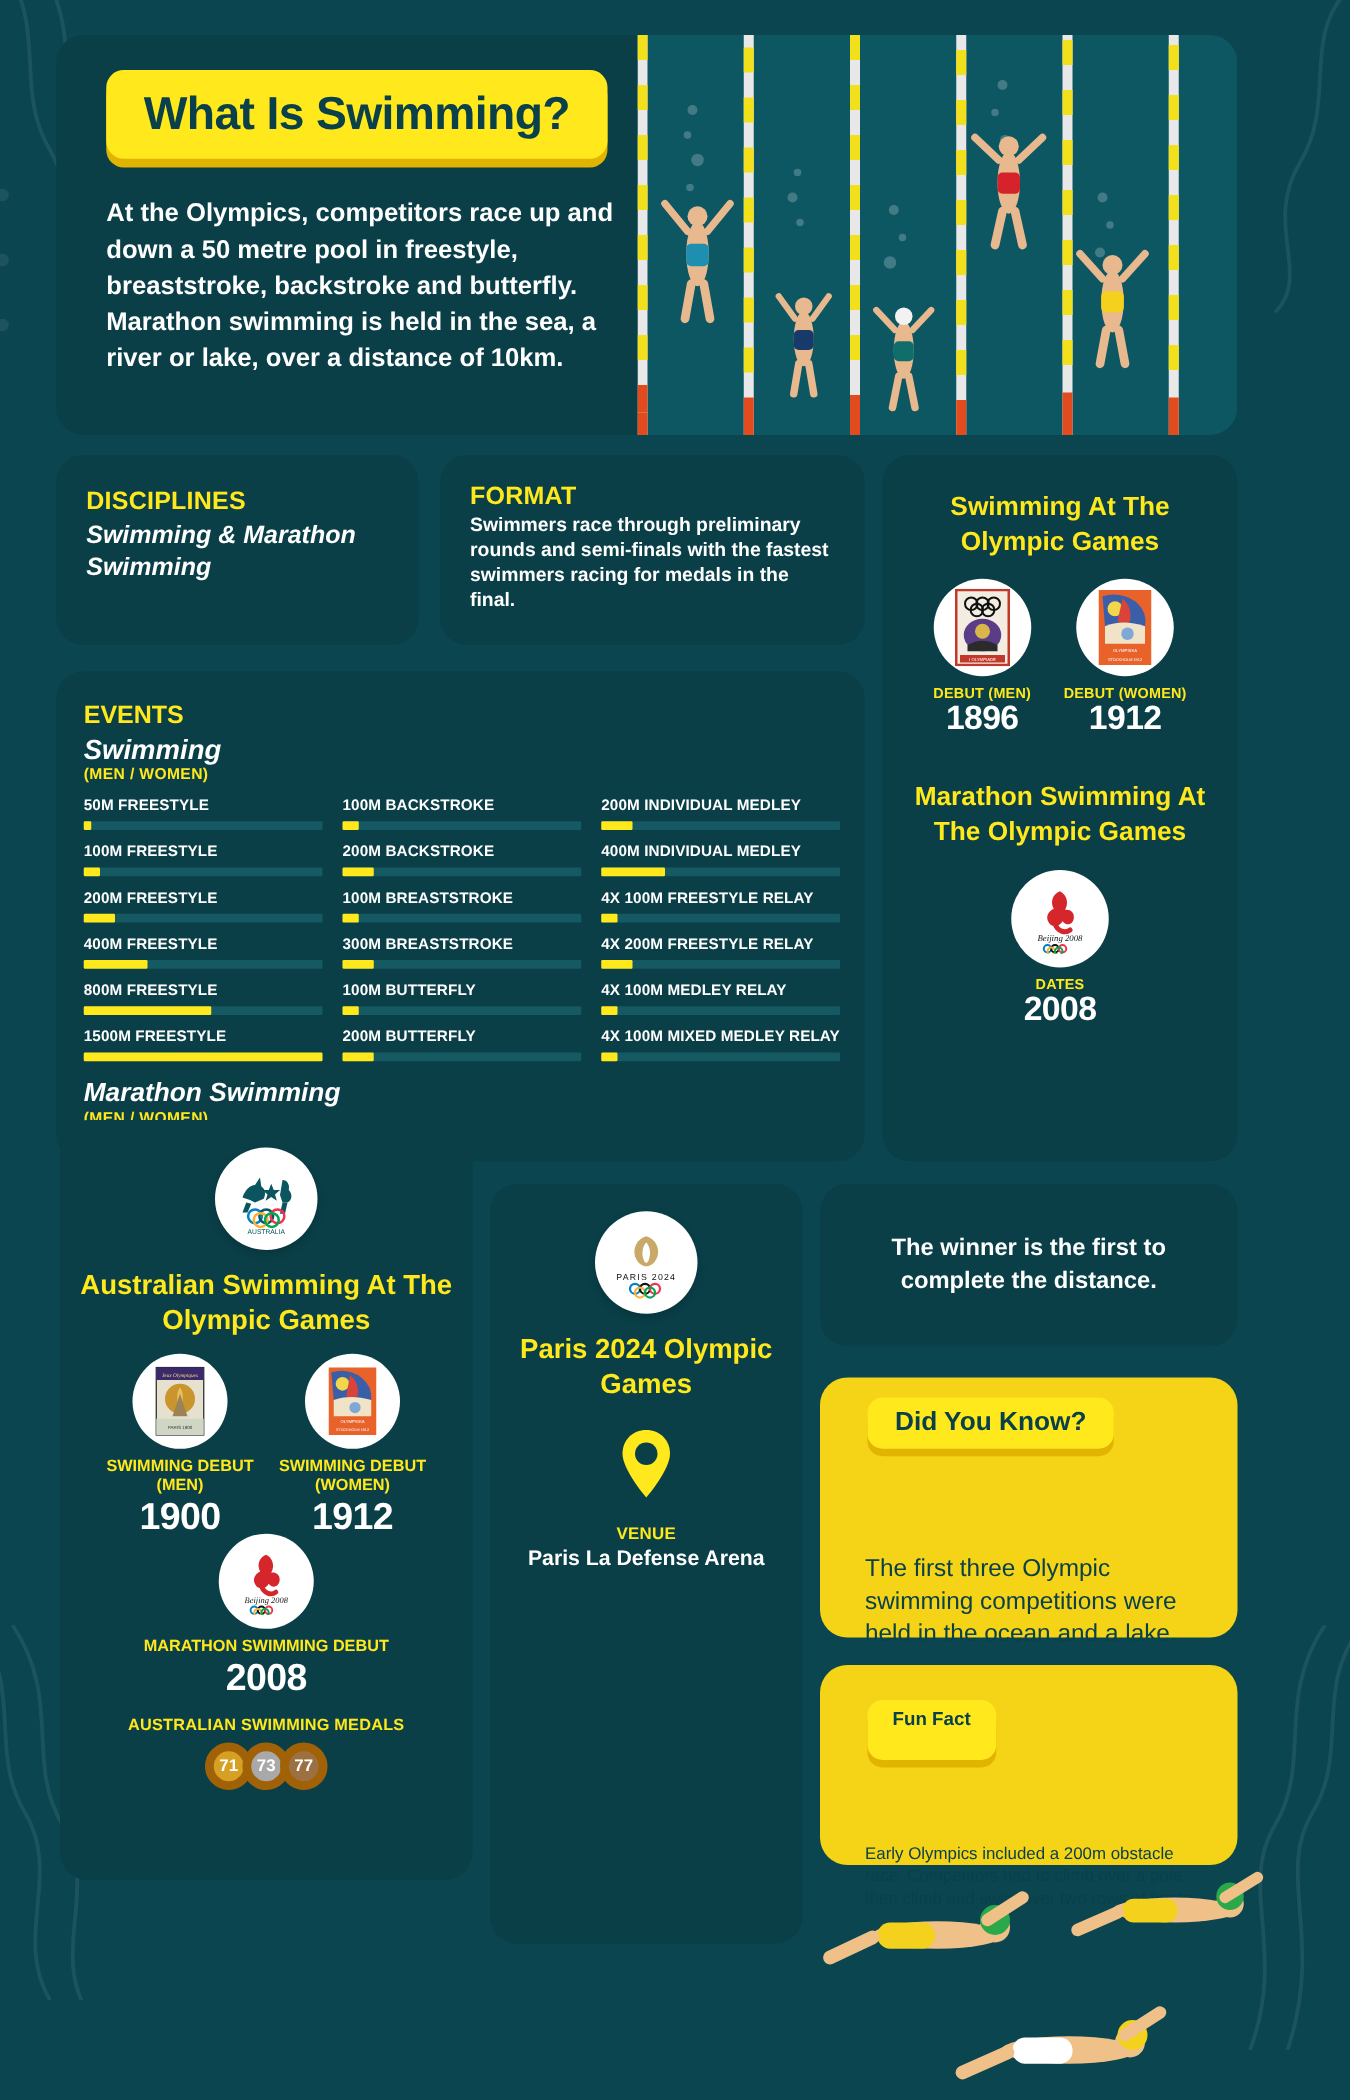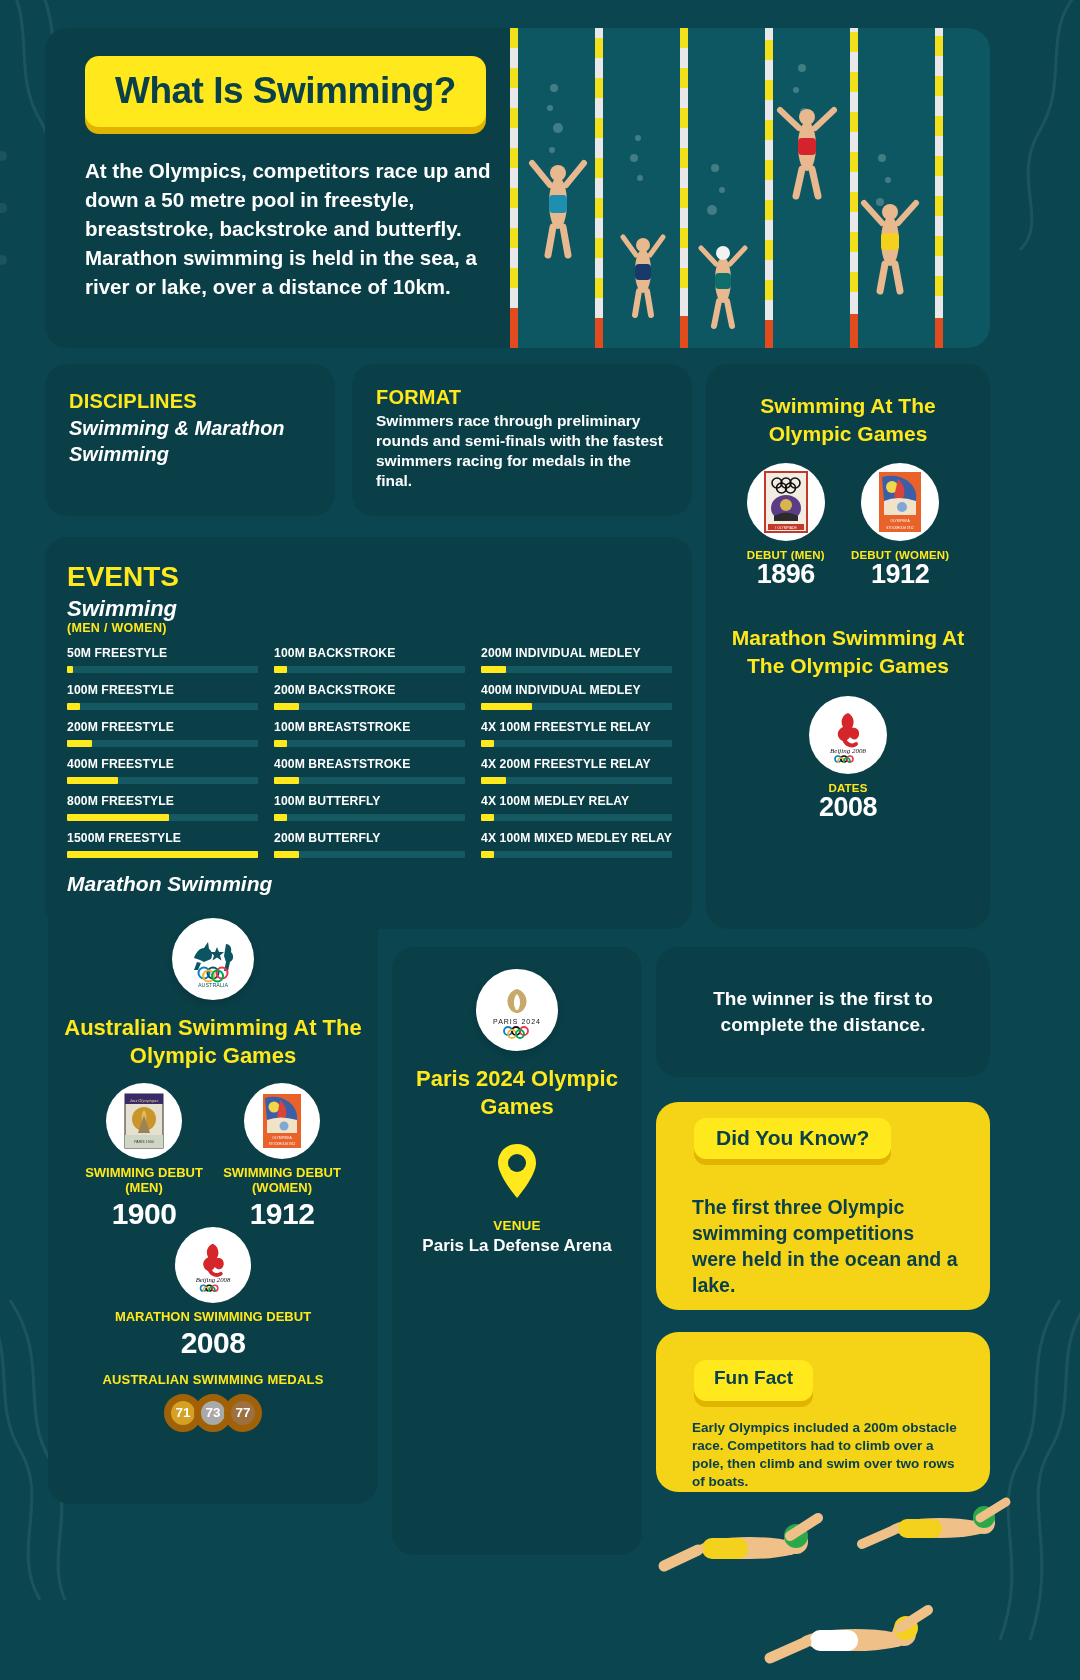--- a/index.html
+++ b/index.html
@@ -65,21 +65,21 @@
   .badge-col{ text-align:center; }
   .disc-circle{
     width:78px;height:78px;border-radius:50%;background:#fff;
     display:flex;align-items:center;justify-content:center;margin:0 auto;
   }
   .debut-label{ color:#ffe81c;font-size:11.5px;font-weight:bold;margin-top:8px;letter-spacing:.2px;}
   .debut-year{ font-size:27px;font-weight:bold;letter-spacing:-.5px;margin-top:-2px;}
 
   
   #events{ left:45px; top:537px; width:647px; height:392px; padding:24px 20px 0 22px; }
-  .ev-head{ color:#ffe81c;font-size:28px;font-weight:bold; }
+  .ev-head{ color:#ffe81c;font-size:20px;font-weight:bold; }
   .ev-sub{ font-size:22px;font-weight:bold;font-style:italic;margin-top:3px; }
   .ev-mw{ color:#ffe81c;font-size:12.5px;font-weight:bold;letter-spacing:.3px;margin-top:-1px;}
   .ev-grid{ display:grid; grid-template-columns:repeat(3,1fr); column-gap:16px; row-gap:0; margin-top:11px;}
   .ev-item{ margin-bottom:10px; }
   .ev-name{ font-size:12.2px;font-weight:bold;letter-spacing:.1px;white-space:nowrap;}
   .ev-track{ height:7px;background:#155a62;border-radius:1px;margin-top:6px;position:relative;}
   .ev-fill{ height:7px;background:#ffe81c;border-radius:1px;position:absolute;left:0;top:0;}
   .mar-sub{ font-size:21px;font-weight:bold;font-style:italic;margin-top:4px;}
   .mar-mw{ color:#ffe81c;font-size:12.5px;font-weight:bold;letter-spacing:.3px;}
   .mar-item{ font-size:12.4px;font-weight:bold;margin-top:7px;letter-spacing:.1px;}
@@ -117,22 +117,22 @@
   #winner{ left:656px;top:947px;width:334px;height:130px;display:flex;align-items:center;justify-content:center;padding:0 26px;}
   .winner-text{ font-size:19px;font-weight:bold;text-align:center;line-height:1.35;}
 
   #dyk{ left:656px;top:1102px;width:334px;height:208px;}
   #fun{ left:656px;top:1332px;width:334px;height:160px;}
   .tab{
     display:inline-block;background:#ffe81c;color:#0a4049;
     font-size:21px;font-weight:bold;padding:8px 22px 9px;border-radius:12px;
     box-shadow:0 6px 0 #e0b400;margin:16px 0 0 38px;
   }
-  .tab.small{ font-size:19px; padding:7px 20px 12px;margin-top:28px; }
-  .yellow-body{ color:#0a4049;font-weight:bold;padding:36px 30px 0 36px;line-height:1.33;}
+  .tab.small{ font-size:15px; padding:7px 20px 24px;margin-top:28px; }
+  .yellow-body{ color:#0a4049;font-weight:normal;padding:36px 30px 0 36px;line-height:1.33;margin-top:48px;}
   .dyk-body{ font-size:19.5px; }
   .fun-body{ font-size:13.5px; padding-top:18px; }
 
   
   #swimmers{ position:absolute;left:640px;bottom:0;width:440px;height:200px;pointer-events:none;}
 </style>
 </head>
 <body>
 
 <svg class="bg-deco deco-tl" viewBox="0 0 200 330">
@@ -461,21 +461,21 @@
           <div class="ev-fill" style="width: 6.7%;"></div>
         </div>
       </div>
       <div class="ev-item">
         <div class="ev-name">400M FREESTYLE</div>
         <div class="ev-track">
           <div class="ev-fill" style="width: 26.7%;"></div>
         </div>
       </div>
       <div class="ev-item">
-        <div class="ev-name">400M BREASTSTROKE</div>
+        <div class="ev-name">300M BREASTSTROKE</div>
         <div class="ev-track">
           <div class="ev-fill" style="width: 13.3%;"></div>
         </div>
       </div>
       <div class="ev-item">
         <div class="ev-name">4X 200M FREESTYLE RELAY</div>
         <div class="ev-track">
           <div class="ev-fill" style="width: 13.3%;"></div>
         </div>
       </div>

